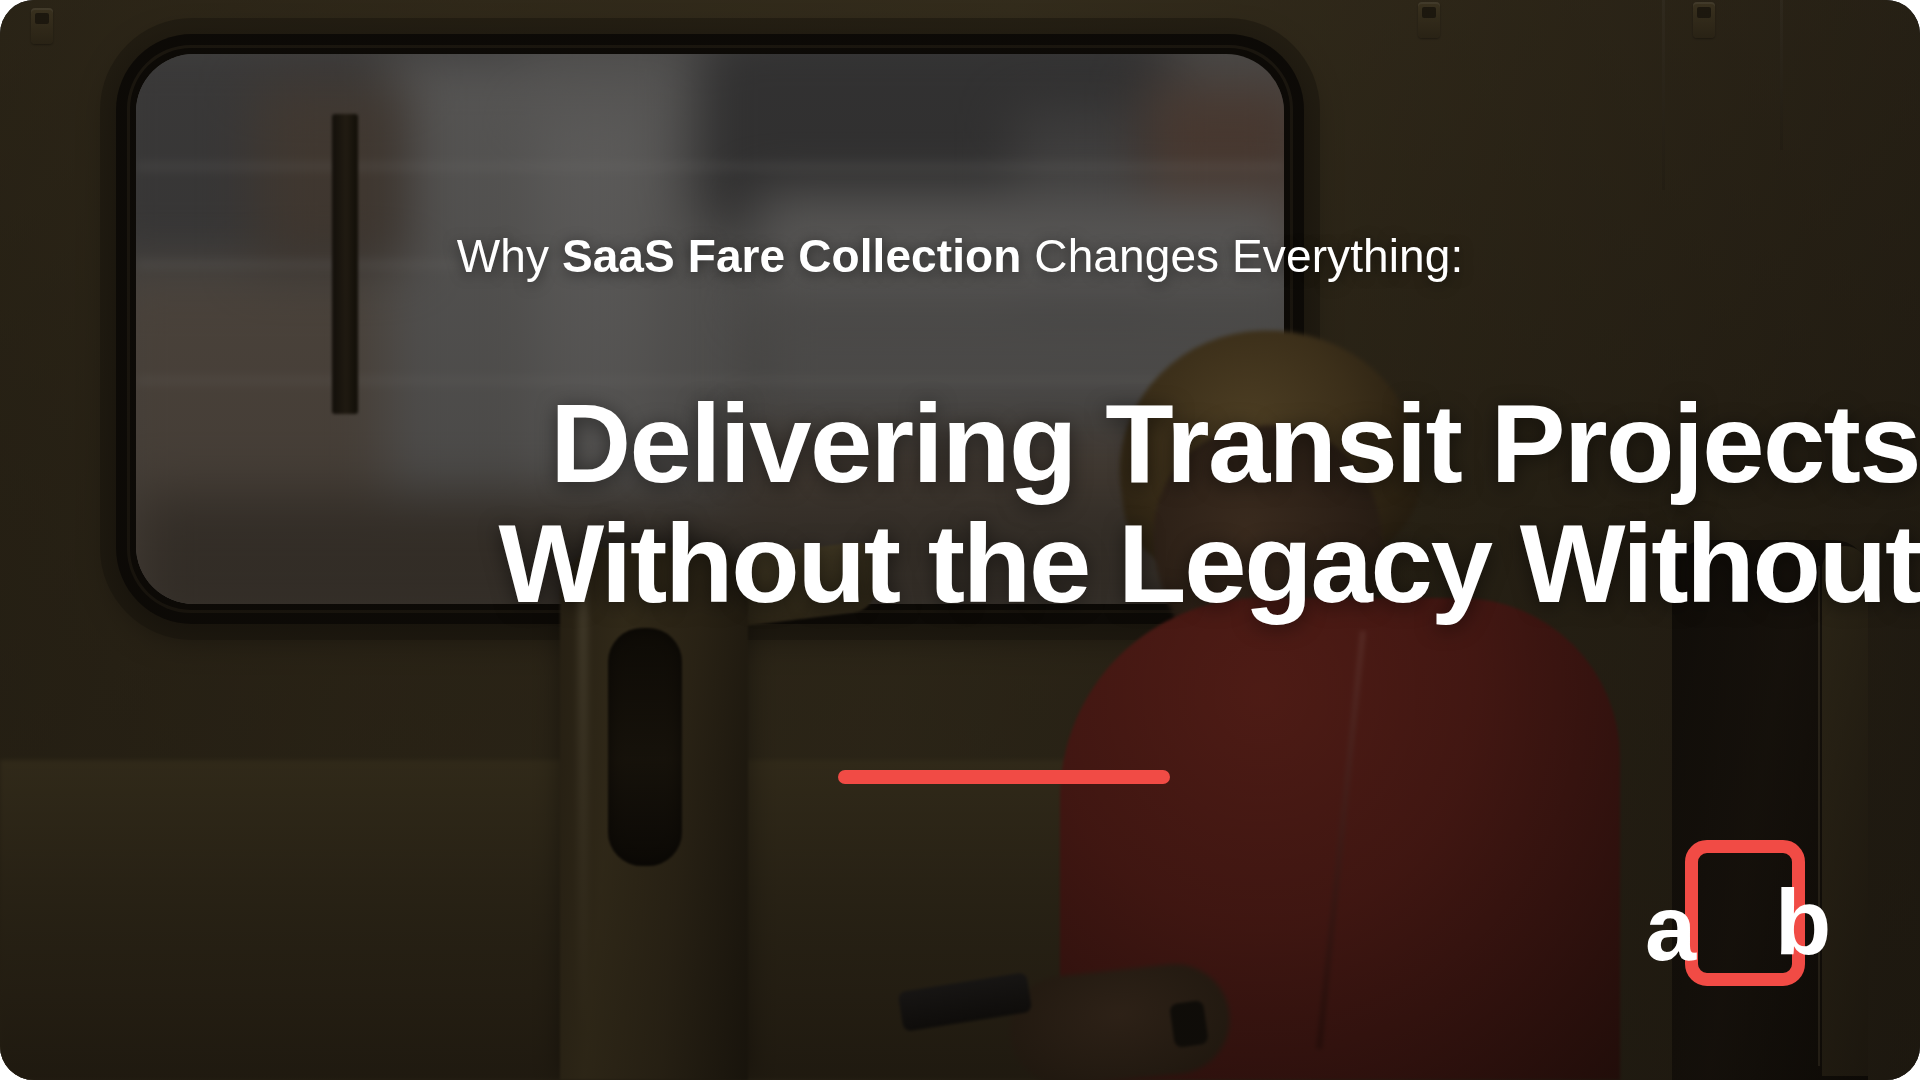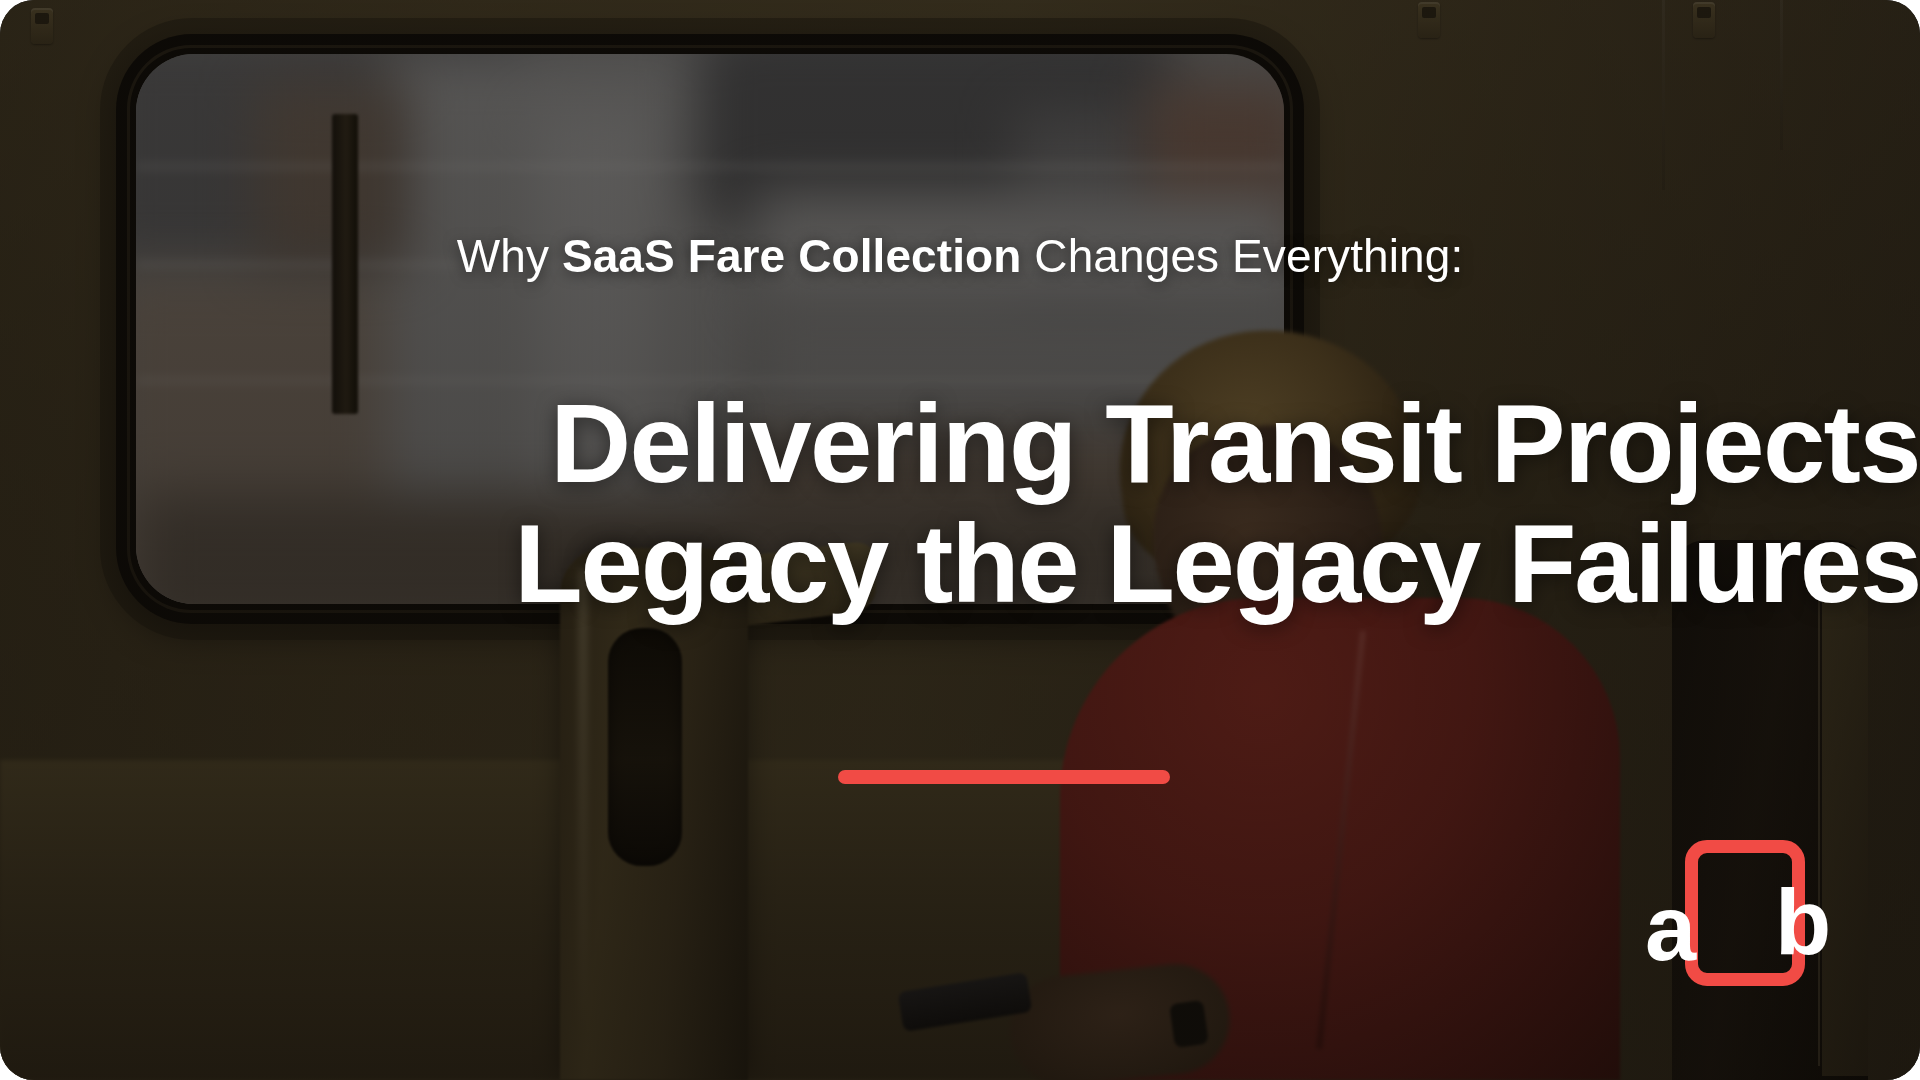--- a/index.html
+++ b/index.html
@@ -303,21 +303,21 @@
       <div class="phone"></div>
     </div>
 
     <div class="scrim"></div>
   </div>
 
   <div class="content">
 
     <div class="eyebrow"><span>Why </span><b>SaaS Fare Collection</b><span> Changes Everything:</span></div>
 
-    <h1 class="headline"><span class="l1">Delivering Transit Projects</span><span class="l2">Legacy the Legacy Failures</span></h1>
+    <h1 class="headline"><span class="l1">Delivering Transit Projects</span><span class="l2">Without the Legacy Without</span></h1>
 
     <div class="accent-rule"></div>
 
     <div class="logo">
       <div class="logo-box"></div>
       <span class="logo-a">a</span>
       <span class="logo-b">b</span>
     </div>
 
   </div>

